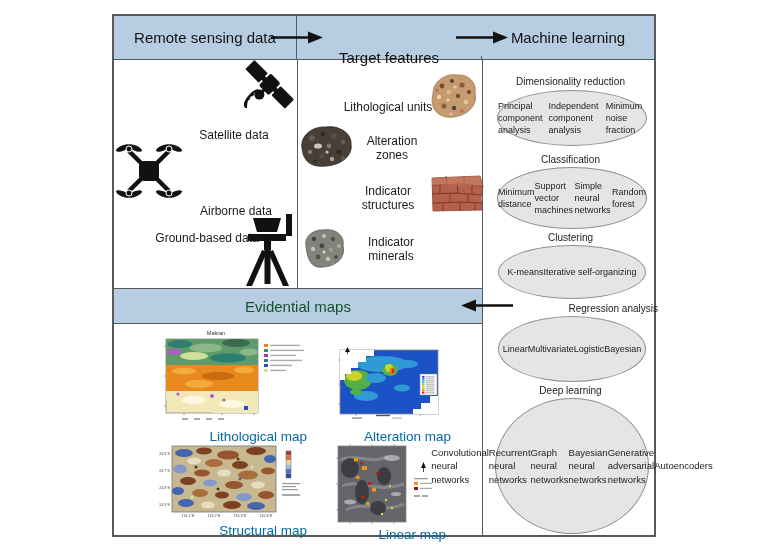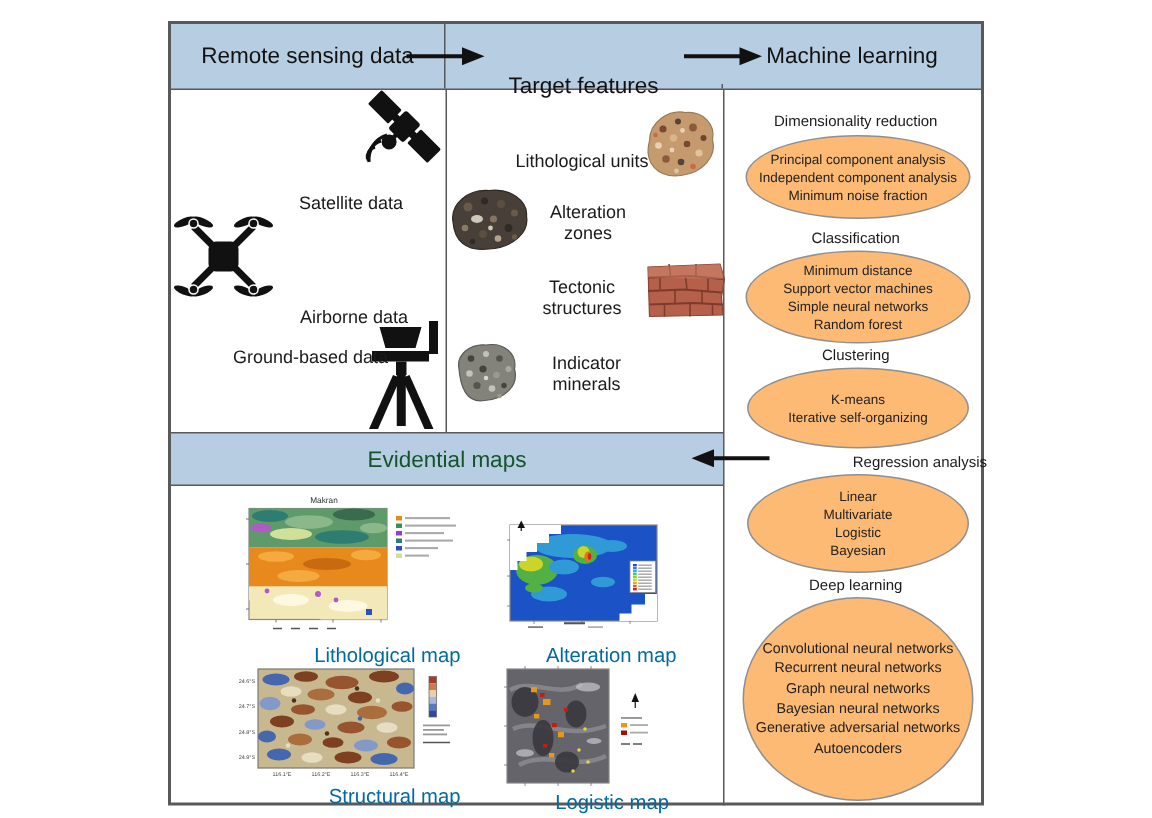--- a/index.html
+++ b/index.html
@@ -21,23 +21,23 @@
   .ml-col{position:absolute;left:368px;top:44px;width:176px;height:477px;
           border-left:1.5px solid #58595b;box-sizing:border-box;}
   .lbl{position:absolute;font-size:12px;text-align:center;line-height:1.15;}
   .icon{position:absolute;}
   
   .evid-hdr{position:absolute;left:0;top:272px;width:368px;height:36px;background:#b7cde1;
             border-top:1.5px solid #58595b;border-bottom:1.5px solid #58595b;box-sizing:border-box;
             display:flex;align-items:center;justify-content:center;font-size:15px;color:#14532d;}
   
   .ml-title{position:absolute;left:0;width:100%;text-align:center;font-size:10px;color:#1a1a1a;}
-  .ellipse{position:absolute;background:#fdba74;border:1px solid #8f8f8f;border-radius:50%;
-           display:flex;flex-direction:column;justify-content:center;align-items:center;
-           font-size:9px;line-height:1.35;color:#222;text-align:center;}
+  .ellipse{position:absolute;background:#e5e5e5;border:1px solid #8f8f8f;border-radius:50%;
+           display:flex;justify-content:center;align-items:center;
+           font-size:9px;line-height:1.35;color:#222;text-align:left;}
   .ellipse.big{font-size:9.5px;line-height:1.4;}
   
   .map-caption{position:absolute;font-size:13.5px;text-align:right;color:#0369a1;}
   .mapwrap{position:absolute;}
   svg text{font-family:"Liberation Sans",sans-serif;}
 </style>
 </head>
 <body>
 
 <div class="canvas">
@@ -174,21 +174,21 @@
           <line x1="27" y1="10" x2="28" y2="19"></line>
           <line x1="42" y1="11" x2="42" y2="20"></line>
         <line x1="20" y1="19" x2="20" y2="28"></line>
           <line x1="38" y1="20" x2="38" y2="28"></line>
         <line x1="13" y1="29" x2="13" y2="37"></line>
           <line x1="30" y1="28" x2="30" y2="37"></line>
           <line x1="45" y1="29" x2="45" y2="36"></line>
       </g>
       <path d="M2,4 L50,2 L53,12 L2,11 Z" fill="#d8937a" opacity="0.45"></path>
     </svg>
-    <div class="lbl" style="left:224px;top:169px;width:100px;">Tectonic structures</div>
+    <div class="lbl" style="left:224px;top:169px;width:100px;">Indicator structures</div>
 
     <svg class="icon" style="left:186px;top:210px;" width="48" height="44" viewBox="0 0 48 44">
       <path d="M6,20 C4,10 14,3 24,4 C36,2 45,10 43,20 C46,31 37,40 23,41 C11,43 7,32 6,20 Z" fill="#83837b" stroke="#5a5a54" stroke-width="0.8"></path>
       <g>
         <circle cx="14" cy="13" r="2.2" fill="#44443e"></circle>
           <circle cx="24" cy="10" r="2" fill="#c2c2b8"></circle>
         <circle cx="33" cy="13" r="2.2" fill="#55554e"></circle>
           <circle cx="39" cy="20" r="2" fill="#a8a89e"></circle>
         <circle cx="13" cy="23" r="2.2" fill="#c2c2b8"></circle>
           <circle cx="22" cy="20" r="2.4" fill="#44443e"></circle>
@@ -473,16 +473,16 @@
         <rect x="88" y="40" width="4" height="3" fill="#e89818"></rect>
           <rect x="94" y="40.8" width="12" height="1.2" fill="#aaa"></rect>
         <rect x="88" y="45" width="4" height="3" fill="#9c1208"></rect>
           <rect x="94" y="45.8" width="12" height="1.2" fill="#aaa"></rect>
         <g stroke="#555" stroke-width="1">
             <line x1="88" y1="54" x2="94" y2="54"></line>
             <line x1="96" y1="54" x2="102" y2="54"></line>
           </g>
       </g>
     </svg>
-    <div class="map-caption" style="left:212px;top:511px;width:120px;">Logistic map</div>
+    <div class="map-caption" style="left:212px;top:511px;width:120px;">Linear map</div>
 
   </div>
 </div>
 
 </body></html>

